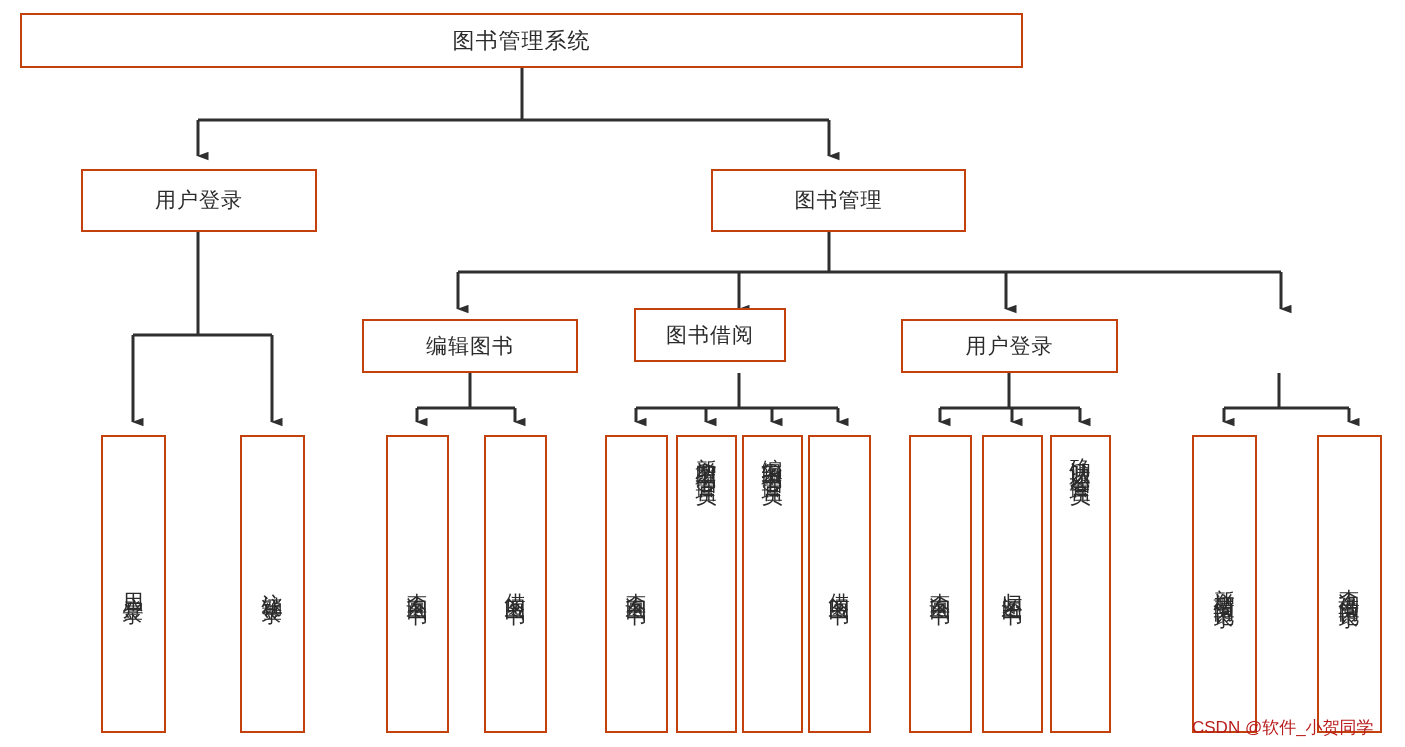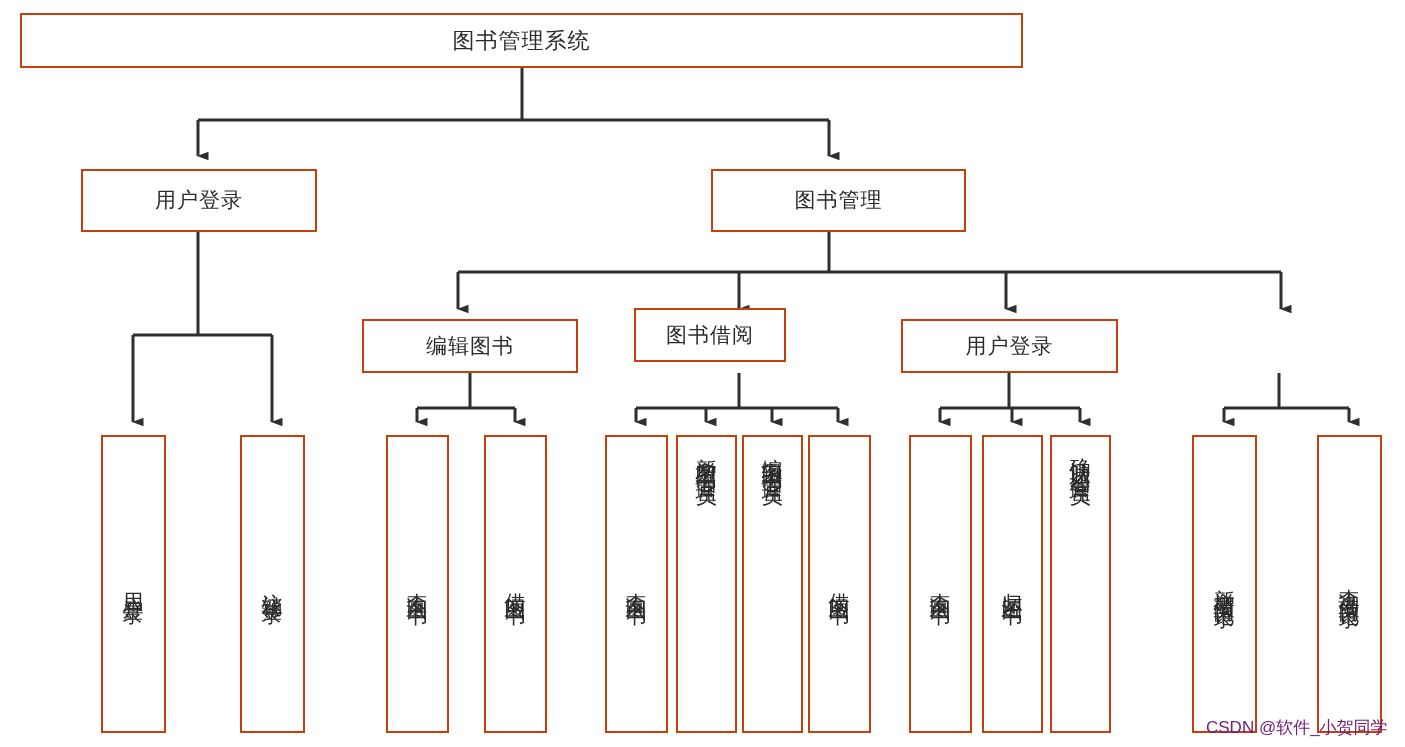--- a/index.html
+++ b/index.html
@@ -65,26 +65,25 @@
     white-space: nowrap;
     max-height: 100%;
   }
   
   .node.vert.center {
     align-items: center;
     padding-top: 0;
   }
   .watermark {
     position: absolute;
-    color: #701a75;
+    color: #b91c1c;
     font-size: 17px;
     white-space: nowrap;
     z-index: 3;
     font-family: "Liberation Sans", "DejaVu Sans", sans-serif;
-    margin-left: 14px;
   }
 </style>
 </head>
 <body>
 
 <div id="diagram-canvas">
 
   <svg id="edge-layer" viewBox="0 0 1405 747" width="1405" height="747" xmlns="http://www.w3.org/2000/svg">
     <defs>
       <marker id="arrowhead" markerWidth="10" markerHeight="12" refX="4.2" refY="10.5" orient="auto" markerUnits="userSpaceOnUse">

